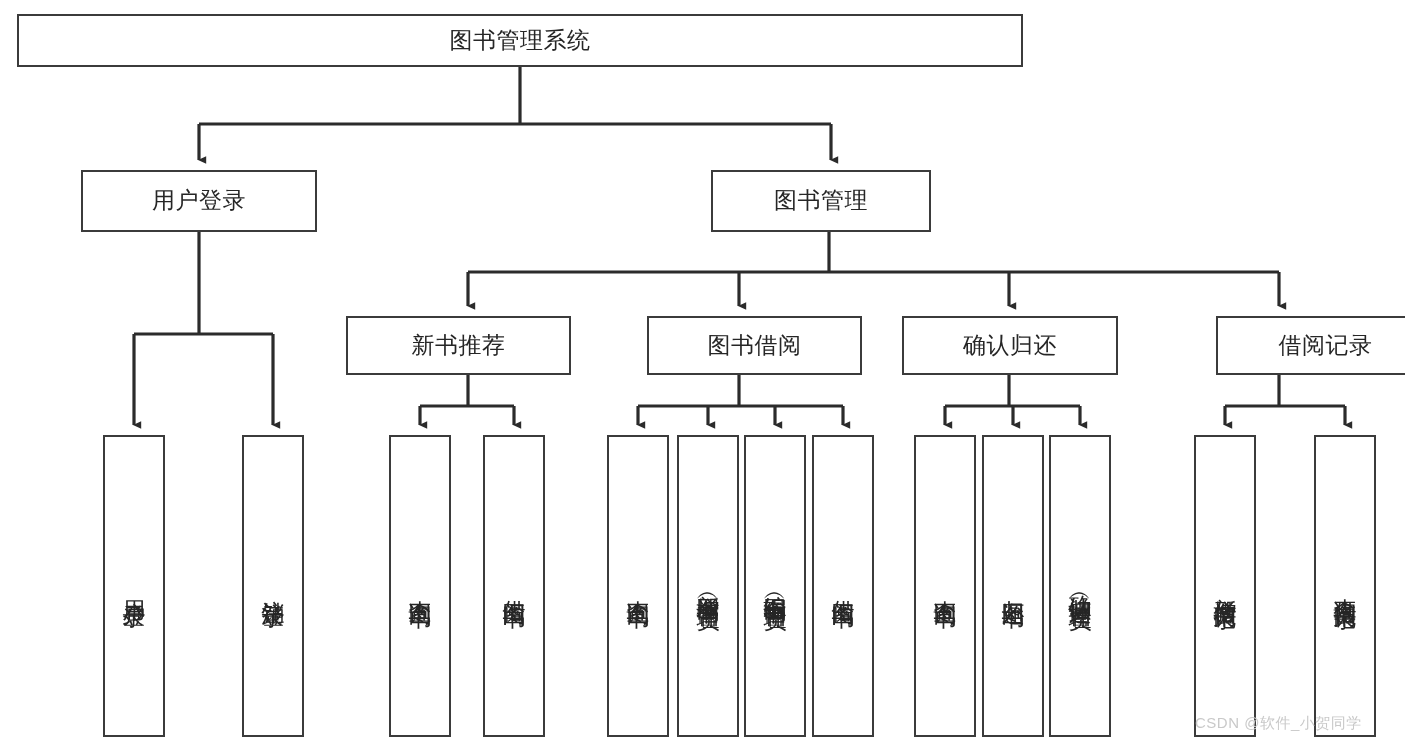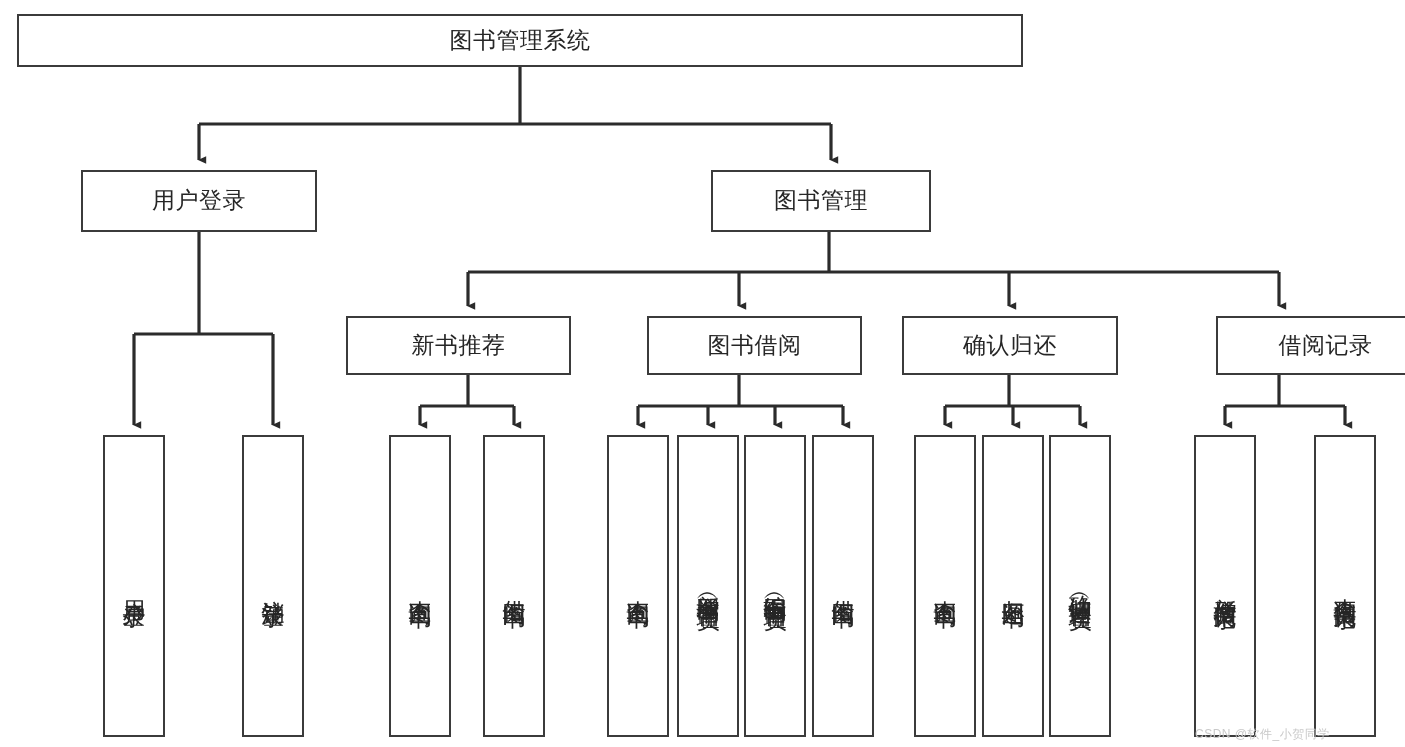--- a/index.html
+++ b/index.html
@@ -51,25 +51,24 @@
     padding: 6px 0;
   }
   .node.vert .vlabel {
     writing-mode: vertical-rl;
     text-orientation: upright;
     white-space: nowrap;
   }
   .watermark {
     position: absolute;
     color: #c9c9c9;
-    font-size: 12px;
+    font-size: 15px;
     letter-spacing: 0.5px;
     white-space: nowrap;
     user-select: none;
-    margin-top: 12px;
   }
 </style>
 </head>
 <body>
 
 <div id="canvas">
 
   <svg class="edges" viewBox="0 0 1405 747" xmlns="http://www.w3.org/2000/svg">
     <defs>
       <marker id="arrowhead" markerWidth="9" markerHeight="9" refX="4.2" refY="7.6" orient="auto" markerUnits="userSpaceOnUse">

